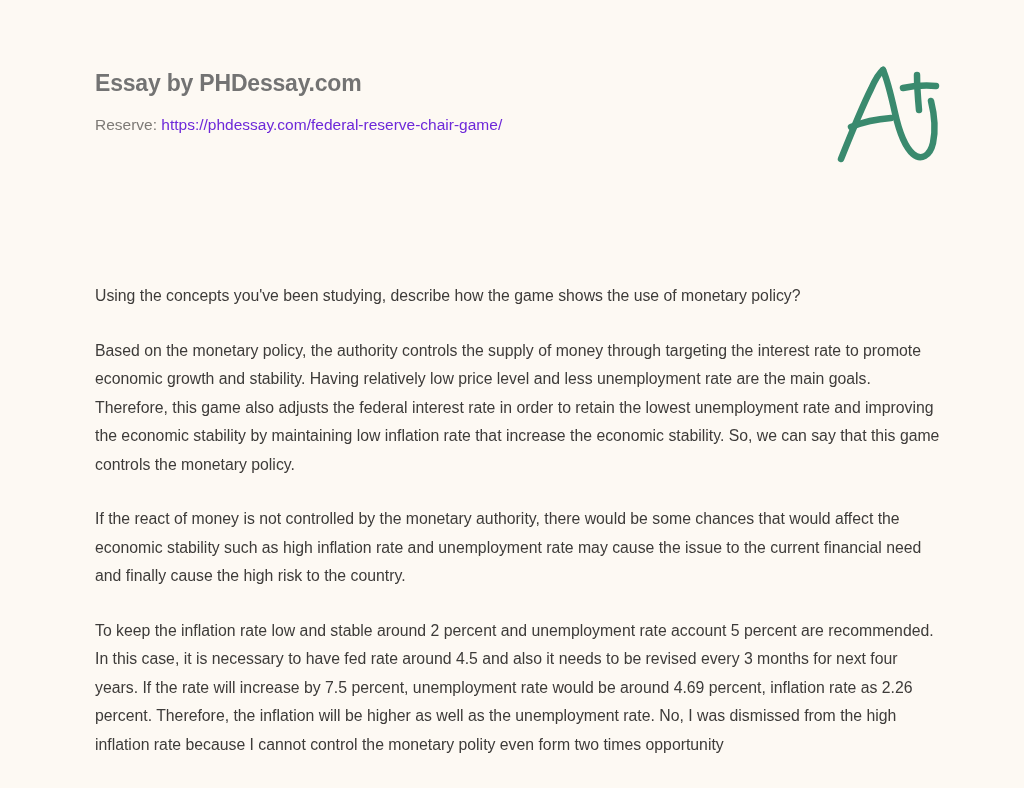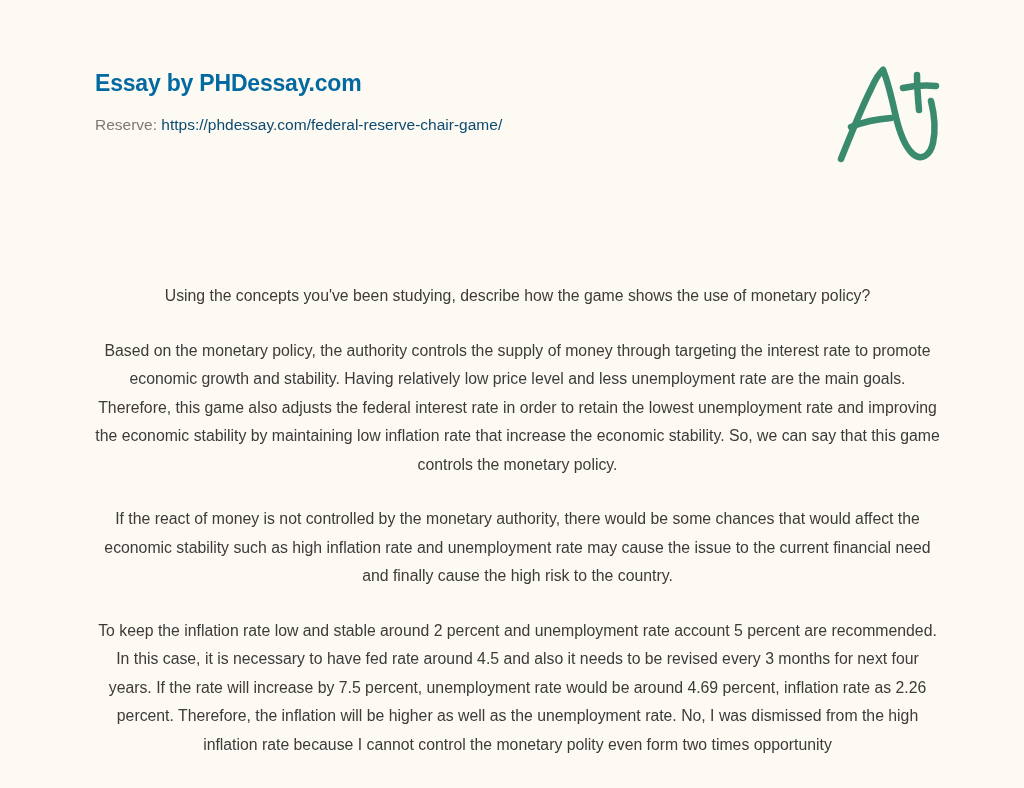--- a/index.html
+++ b/index.html
@@ -27,36 +27,36 @@
   .header {
     position: absolute;
     left: 95px;
     top: 70px;
     width: 860px;
   }
 
   .brand-line {
     font-size: 23px;
     font-weight: bold;
-    color: #0369a1;
+    color: #737373;
     letter-spacing: -0.2px;
     line-height: 1.2;
     white-space: nowrap;
   }
 
   .source-line {
     margin-top: 17px;
     font-size: 15.5px;
     color: #7d7a76;
     line-height: 1.3;
     white-space: nowrap;
   }
 
   .source-link {
-    color: #0c4a6e;
+    color: #6d28d9;
     text-decoration: none;
   }
 
   
   .logo {
     position: absolute;
     right: 75px;
     top: 55px;
     width: 120px;
     height: 120px;
@@ -86,21 +86,21 @@
     left: 95px;
     top: 282px;
     width: 845px;
   }
 
   .para {
     font-size: 15.8px;
     line-height: 28.5px;
     color: #3d3b39;
     margin: 0 0 26px 0;
-    text-align: center;
+    text-align: left;
   }
   .para:last-child {
     margin-bottom: 0;
   }
 </style>
 </head>
 <body>
 
 <div class="page">
 

